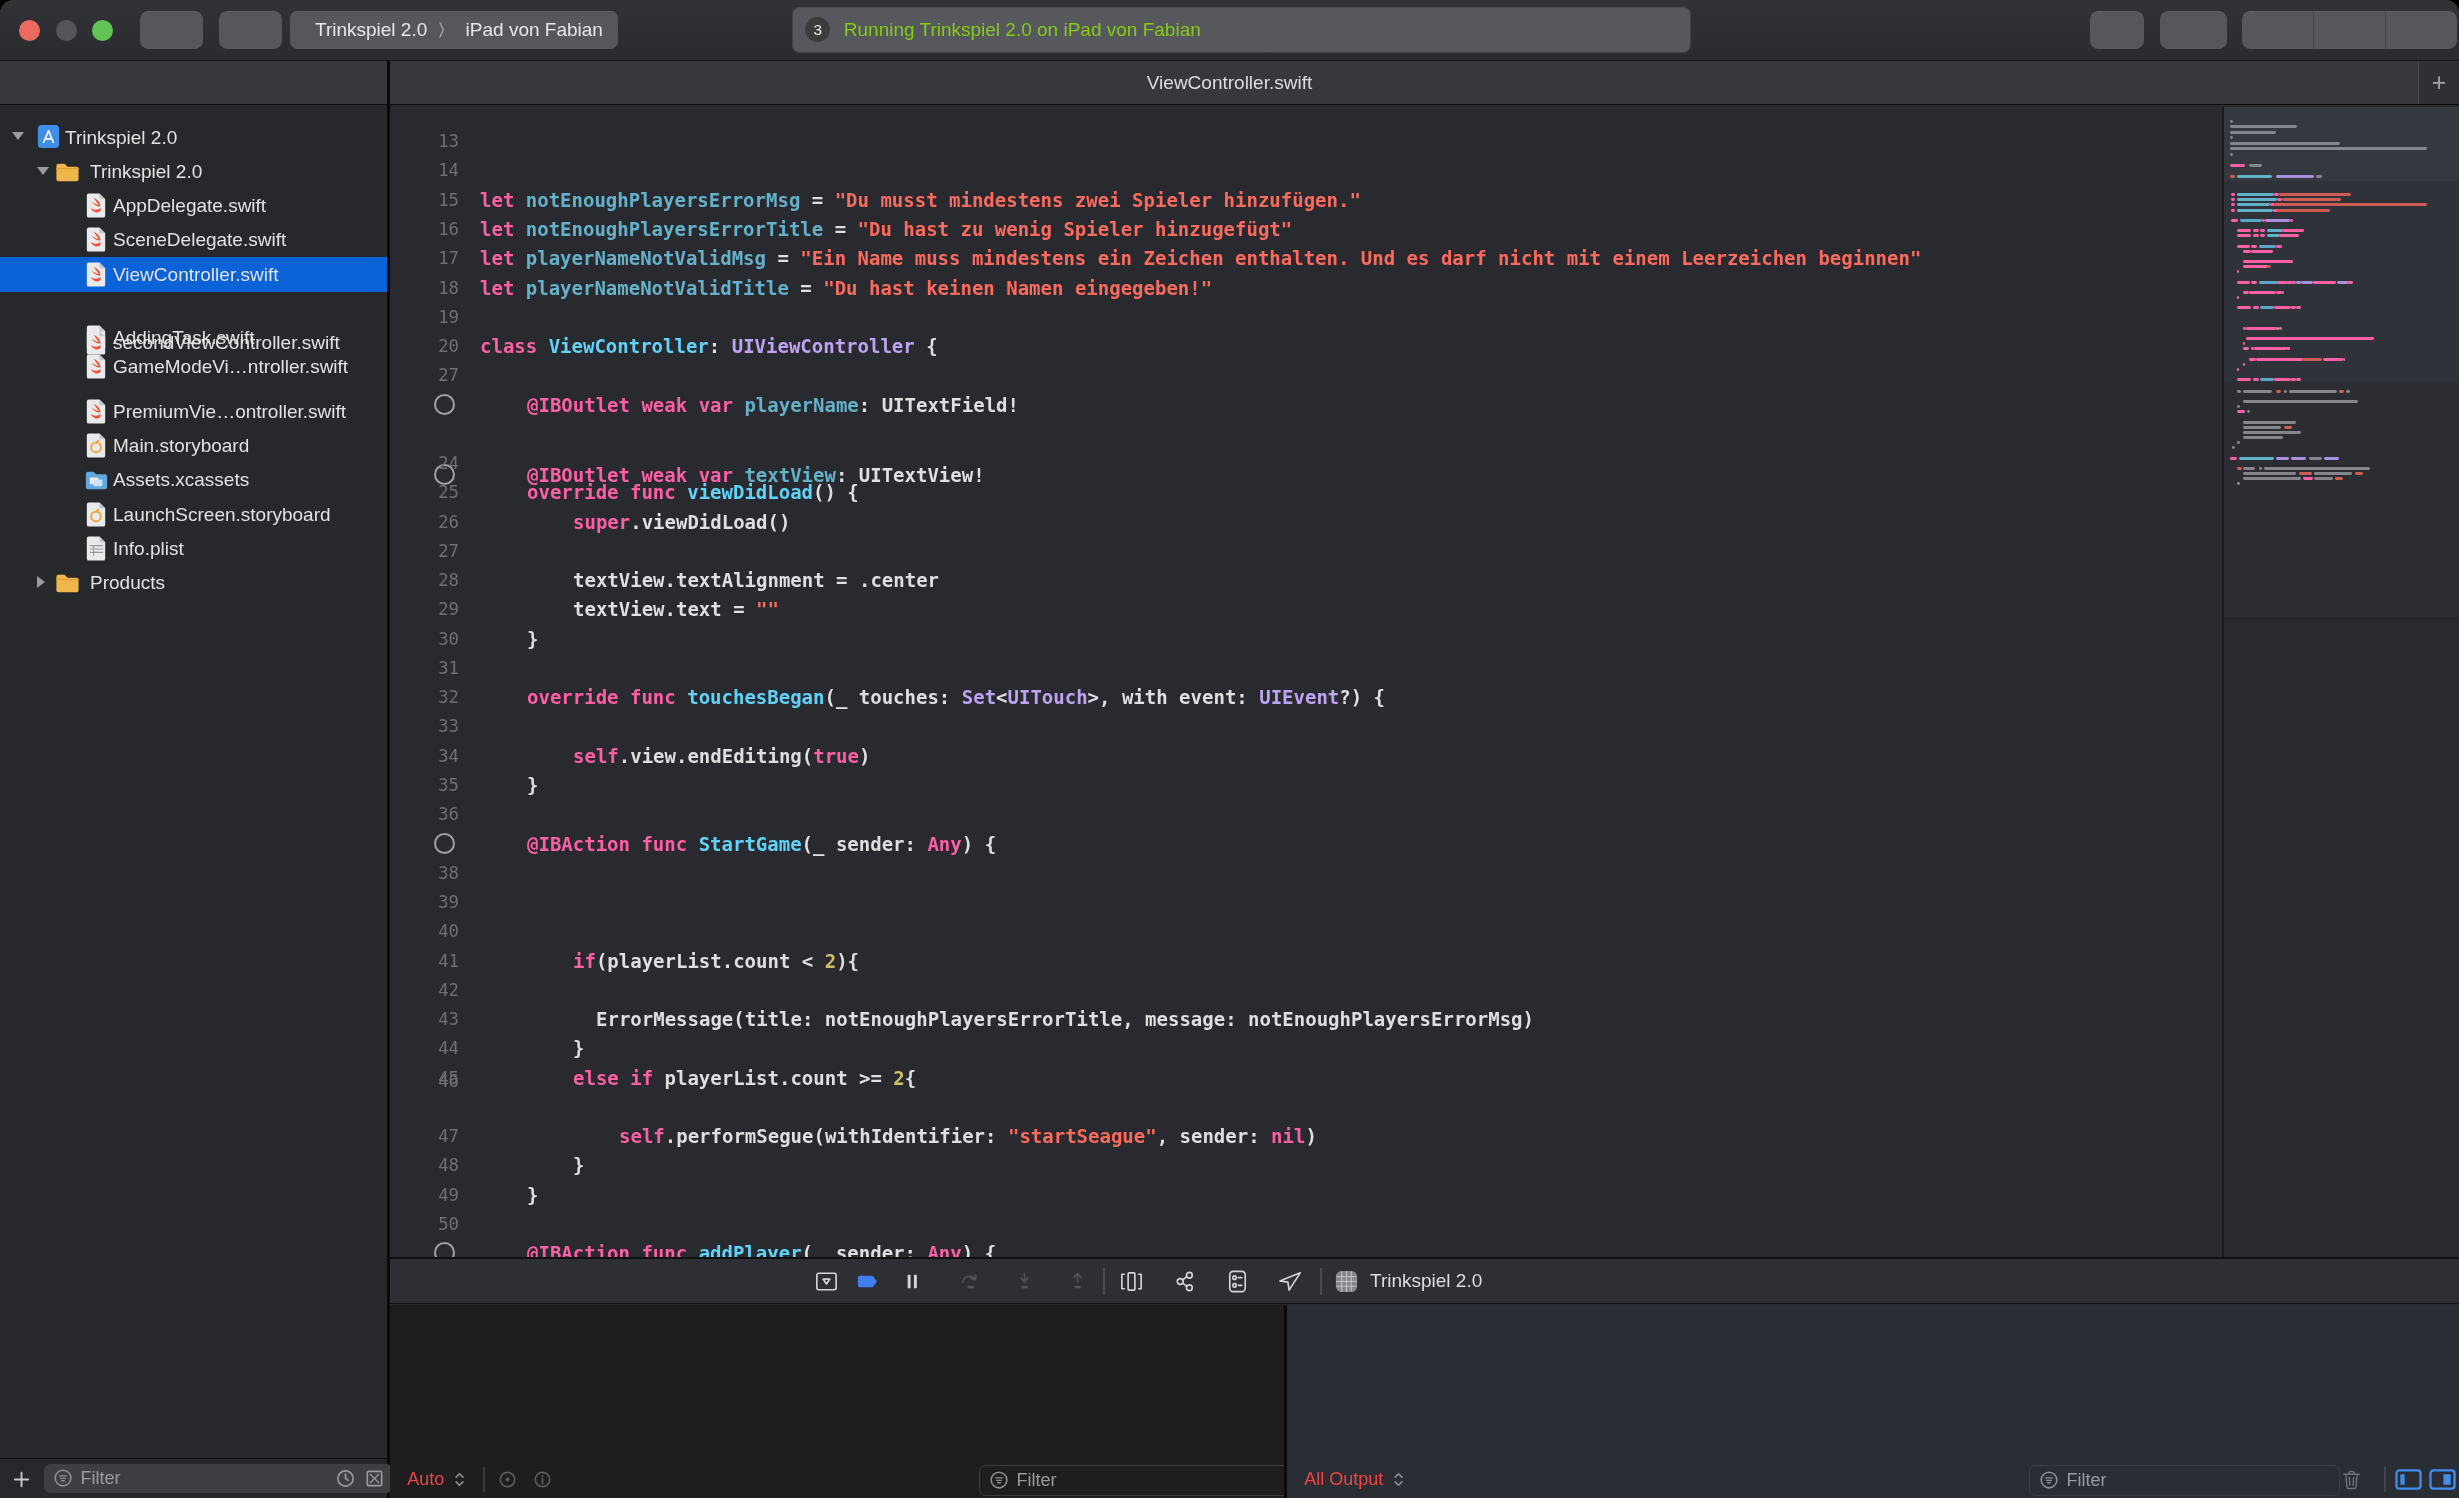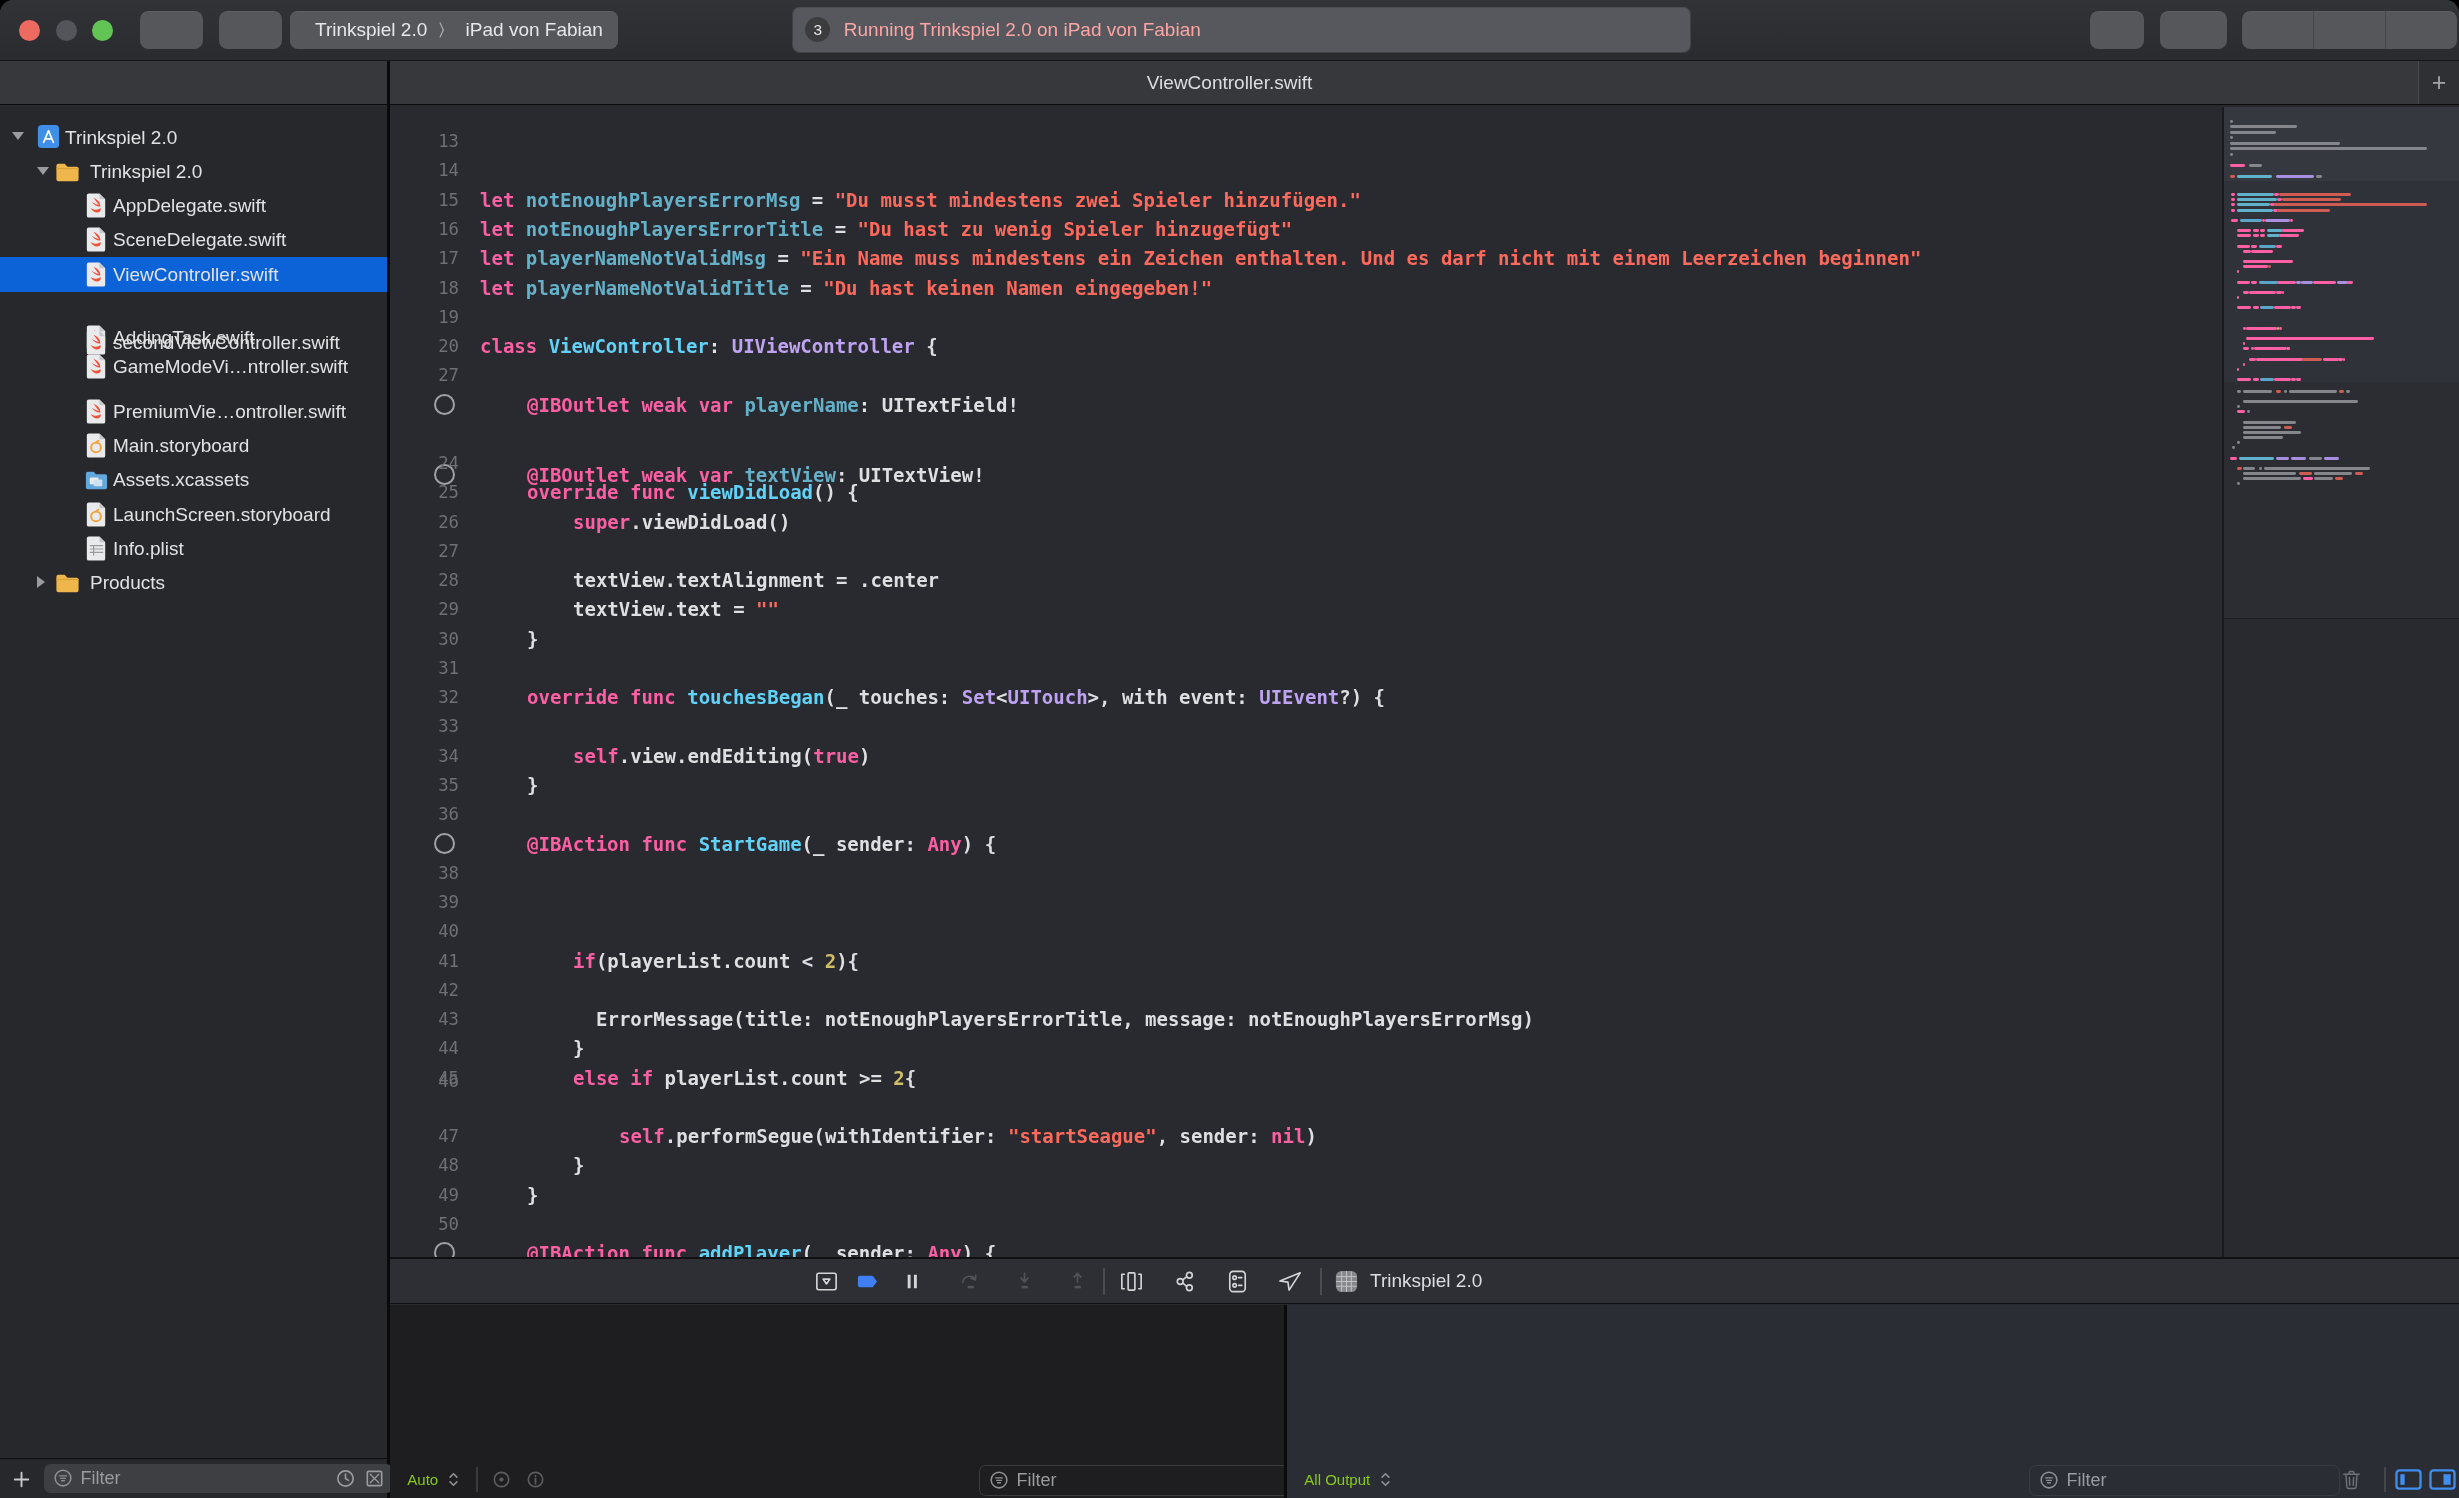--- a/index.html
+++ b/index.html
@@ -16,21 +16,21 @@
   #scheme{position:absolute;left:290px;top:10.6px;height:38px;background:#56575b;border-radius:7.7px;
           display:flex;align-items:center;gap:9.6px;padding:0 15.4px;
           box-shadow:inset 0 0.5px 0 rgba(255,255,255,.12);}
   #scheme .lbl{color:#e6e7e9;font-size:19px;}
   #scheme .chev{color:#a8a9ad;font-size:17.3px;padding:0 1.9px;}
   #status-pill{position:absolute;left:792px;top:6.7px;width:872px;height:46px;background:#57585d;
           border-radius:7.7px;display:flex;align-items:center;padding:0 13.4px;gap:13.4px;
           box-shadow:inset 0 0 0 1px rgba(0,0,0,.25), inset 0 1px 0 rgba(255,255,255,.10);}
   #status-badge{width:25px;height:25px;border-radius:50%;background:#3c3c3f;color:#e8e8ea;
           font-size:15.4px;display:flex;align-items:center;justify-content:center;flex:0 0 auto;}
-  #status-text{color:#fca5a5;font-size:19px;}
+  #status-text{color:#84cc16;font-size:19px;}
   #panel-group{position:absolute;left:2242px;top:10.6px;height:38px;width:215px;background:#56575b;
           border-radius:8.6px;display:flex;box-shadow:inset 0 0.5px 0 rgba(255,255,255,.12);}
   #panel-group .seg{flex:1;display:flex;align-items:center;justify-content:center;}
   #panel-group .seg + .seg{border-left:1px solid #46474b;}
 
   
   #tabbar{position:absolute;left:0;top:61px;width:2459px;height:43px;background:#37383b;
           border-bottom:1.9px solid #0b0b0c;}
   #tab-title{position:absolute;left:0;right:0;top:0;height:43px;line-height:43px;text-align:center;
           color:#dcdde0;font-size:19px;}
@@ -85,21 +85,21 @@
   .dbicon{position:absolute;top:8.6px;width:27px;height:27px;}
   .dbicon svg{width:27px;height:27px;display:block;}
   .dbsep{position:absolute;top:8.6px;width:1.9px;height:27px;background:#4b4c50;}
   #db-applabel{position:absolute;top:0;height:44px;line-height:44px;color:#dcdde0;font-size:19px;}
 
   
   #varpane{position:absolute;left:390px;top:1305px;width:894px;bottom:0;background:#1e1e20;}
   #pane-divider{position:absolute;left:1284px;top:1305px;width:2.9px;bottom:0;background:#0a0a0b;}
   #consolepane{position:absolute;left:1287px;top:1305px;right:0;bottom:0;background:#2a2d34;}
   .pane-bottom{position:absolute;left:0;right:0;bottom:0;height:40px;}
-  .ddlabel{color:#84cc16;font-size:15px;}
+  .ddlabel{color:#ef4444;font-size:18px;}
   .dim{opacity:.55;}
   .bbtn-blue svg{width:29px;height:25px;display:block;}
 
   .abs{position:absolute;}
   .flexc{display:flex;align-items:center;}
 </style>
 </head>
 <body>
 
 <div id="stage">

